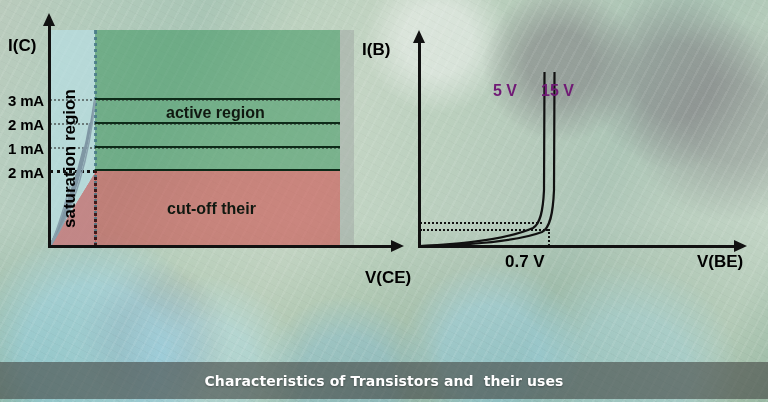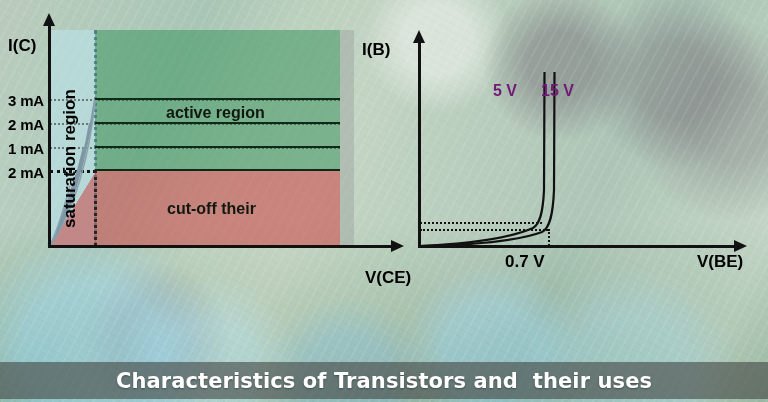--- a/index.html
+++ b/index.html
@@ -152,21 +152,21 @@
   }
 
   
   #title-bar{
     position:absolute;left:0;top:362px;width:768px;height:37px;
     background:rgba(70,72,70,.62);
     display:flex;align-items:center;justify-content:center;
   }
   #title-text{
     font-family:"DejaVu Sans", sans-serif;
-    font-size:21px;font-weight:bold;color:#ffffff;letter-spacing:.1px;
+    font-size:14px;font-weight:bold;color:#ffffff;letter-spacing:.1px;
     white-space:pre;
     text-shadow:0 1px 2px rgba(0,0,0,.35);
   }
 </style>
 </head>
 <body>
 
 <div id="stage">
 
   <div class="bg-photo"></div>

